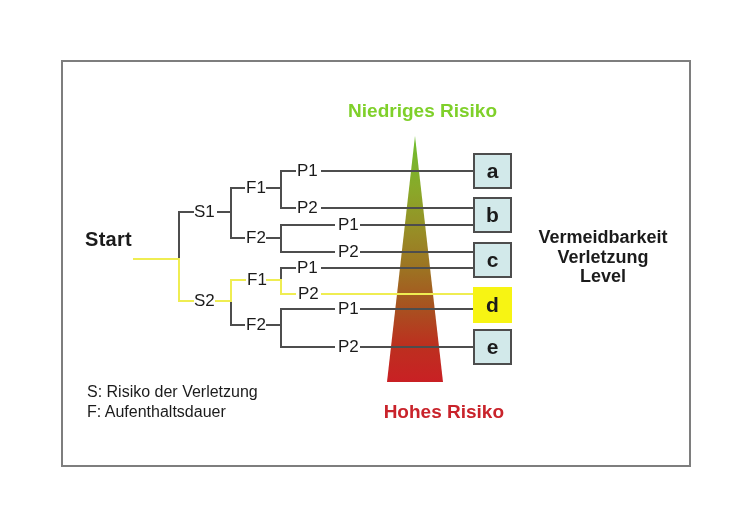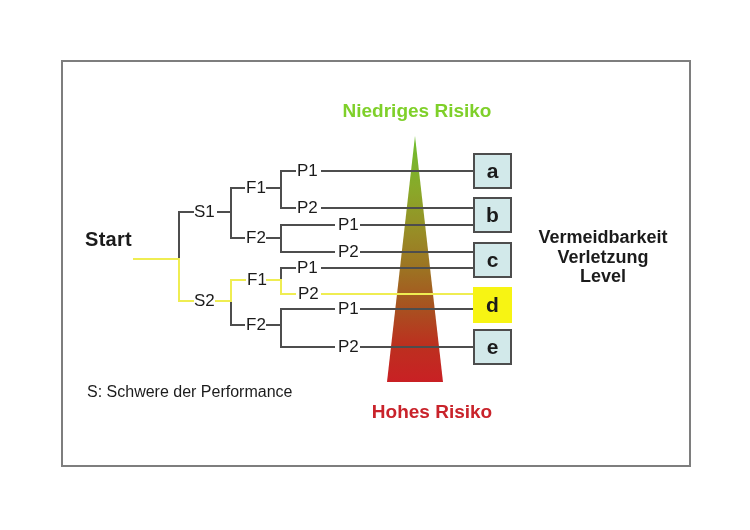--- a/index.html
+++ b/index.html
@@ -40,21 +40,21 @@
     position:absolute;left:473px;width:39px;height:36px;box-sizing:border-box;
     border:2px solid var(--line,#4d4d4d);background:var(--box-fill,#d2e9ea);
     display:flex;align-items:center;justify-content:center;
     font-size:21px;font-weight:bold;
   }
   .pl-box.highlight{
     background:var(--box-highlight-fill,#f7f413);
     border-color:var(--box-highlight-fill,#f7f413);
   }
   
-  .risk-title{position:absolute;text-align:center;font-weight:bold;font-size:19px;white-space:nowrap;}
+  .risk-title{position:absolute;text-align:right;font-weight:bold;font-size:19px;white-space:nowrap;}
   #low-risk{left:337px;top:100px;width:160px;color:var(--low-risk-green,#7fd02a);}
   #high-risk{left:360px;top:401px;width:144px;color:var(--high-risk-red,#c9232b);}
   #right-label{
     position:absolute;left:534px;top:228px;width:138px;text-align:center;
     font-weight:bold;font-size:18px;line-height:19.5px;
   }
   #legend{position:absolute;left:87px;top:382px;font-size:16px;line-height:20px;}
   #legend div{white-space:nowrap;}
 </style>
 </head>
@@ -142,16 +142,17 @@
     <span>c</span>
   </div>
   <div class="pl-box highlight" style="top:287px">
     <span>d</span>
   </div>
   <div class="pl-box" style="top:329px">
     <span>e</span>
   </div>
 
   <div id="legend">
-    <div>S: Schwere der Performance</div>
+    <div>S: Risiko der Verletzung</div>
+    <div>F: Aufenthaltsdauer</div>
   </div>
 
 </div>
 
 </body></html>

